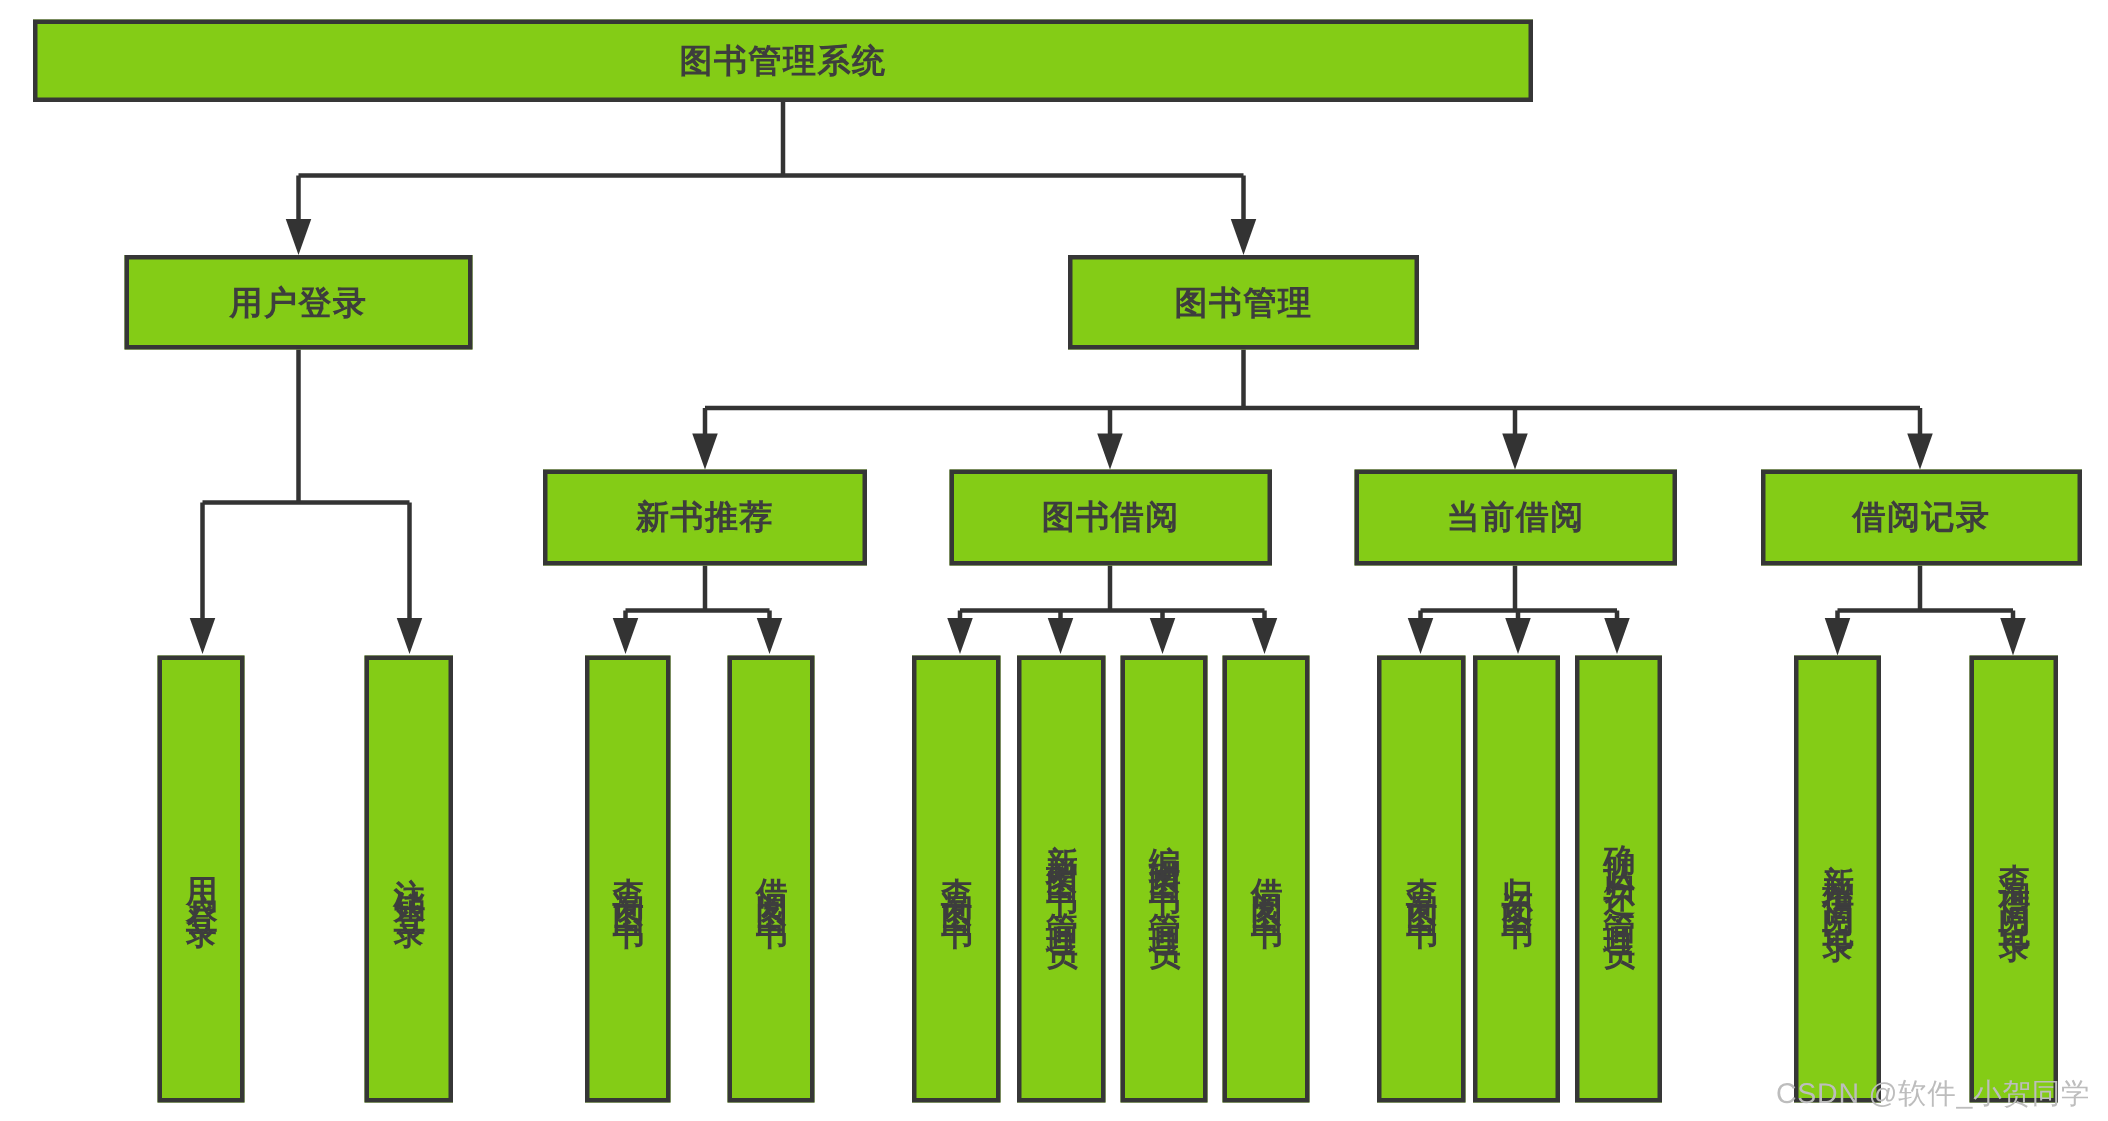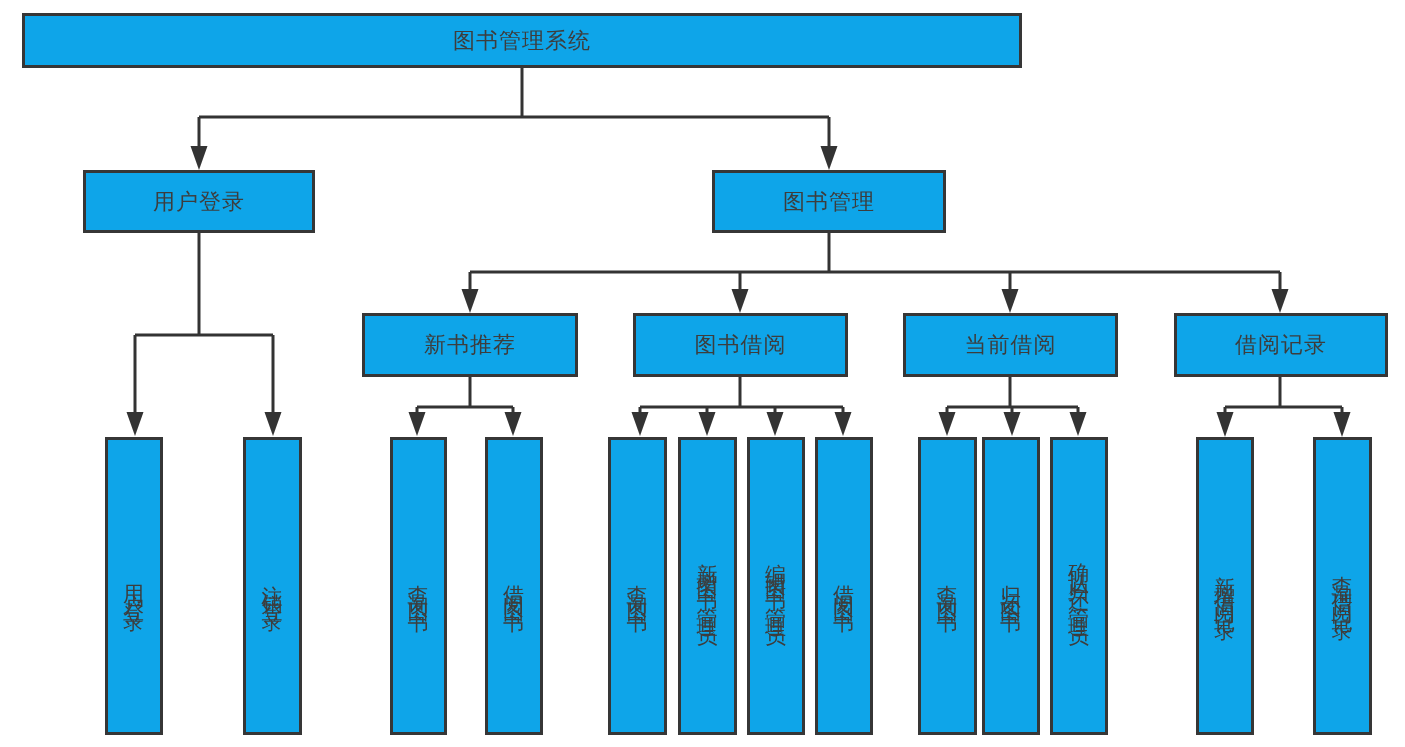--- a/index.html
+++ b/index.html
@@ -17,29 +17,30 @@
   }
   .connectors {
     position: absolute;
     left: 0;
     top: 0;
     z-index: 1;
   }
   .box {
     position: absolute;
     box-sizing: border-box;
-    background: #0ea5e9;
+    background: #84cc16;
     border: 3px solid #363636;
     color: #3d3d3d;
     display: flex;
     align-items: center;
     justify-content: center;
     font-size: 22px;
     z-index: 2;
     line-height: 1;
+    font-weight: bold;
   }
   .hbox { letter-spacing: 1px; }
   .vbox {
     writing-mode: vertical-rl;
     text-orientation: mixed;
     letter-spacing: 9px;
     font-size: 21px;
   }
   .watermark {
     position: absolute;
@@ -144,14 +145,15 @@
   <div class="box vbox" style="left:747px; top:437px; width:58px; height:298px;">编辑图书（管理员）</div>
   <div class="box vbox" style="left:815px; top:437px; width:58px; height:298px;">借阅图书</div>
 
   <div class="box vbox" style="left:918px; top:437px; width:59px; height:298px;">查询图书</div>
   <div class="box vbox" style="left:982px; top:437px; width:58px; height:298px;">归还图书</div>
   <div class="box vbox" style="left:1050px; top:437px; width:58px; height:298px;">确认归还（管理员）</div>
 
   <div class="box vbox" style="left:1196px; top:437px; width:58px; height:298px;">新增借阅记录</div>
   <div class="box vbox" style="left:1313px; top:437px; width:59px; height:298px;">查询借阅记录</div>
 
+  <div class="watermark">CSDN @软件_小贺同学</div>
 
 </div>
 
 </body></html>

